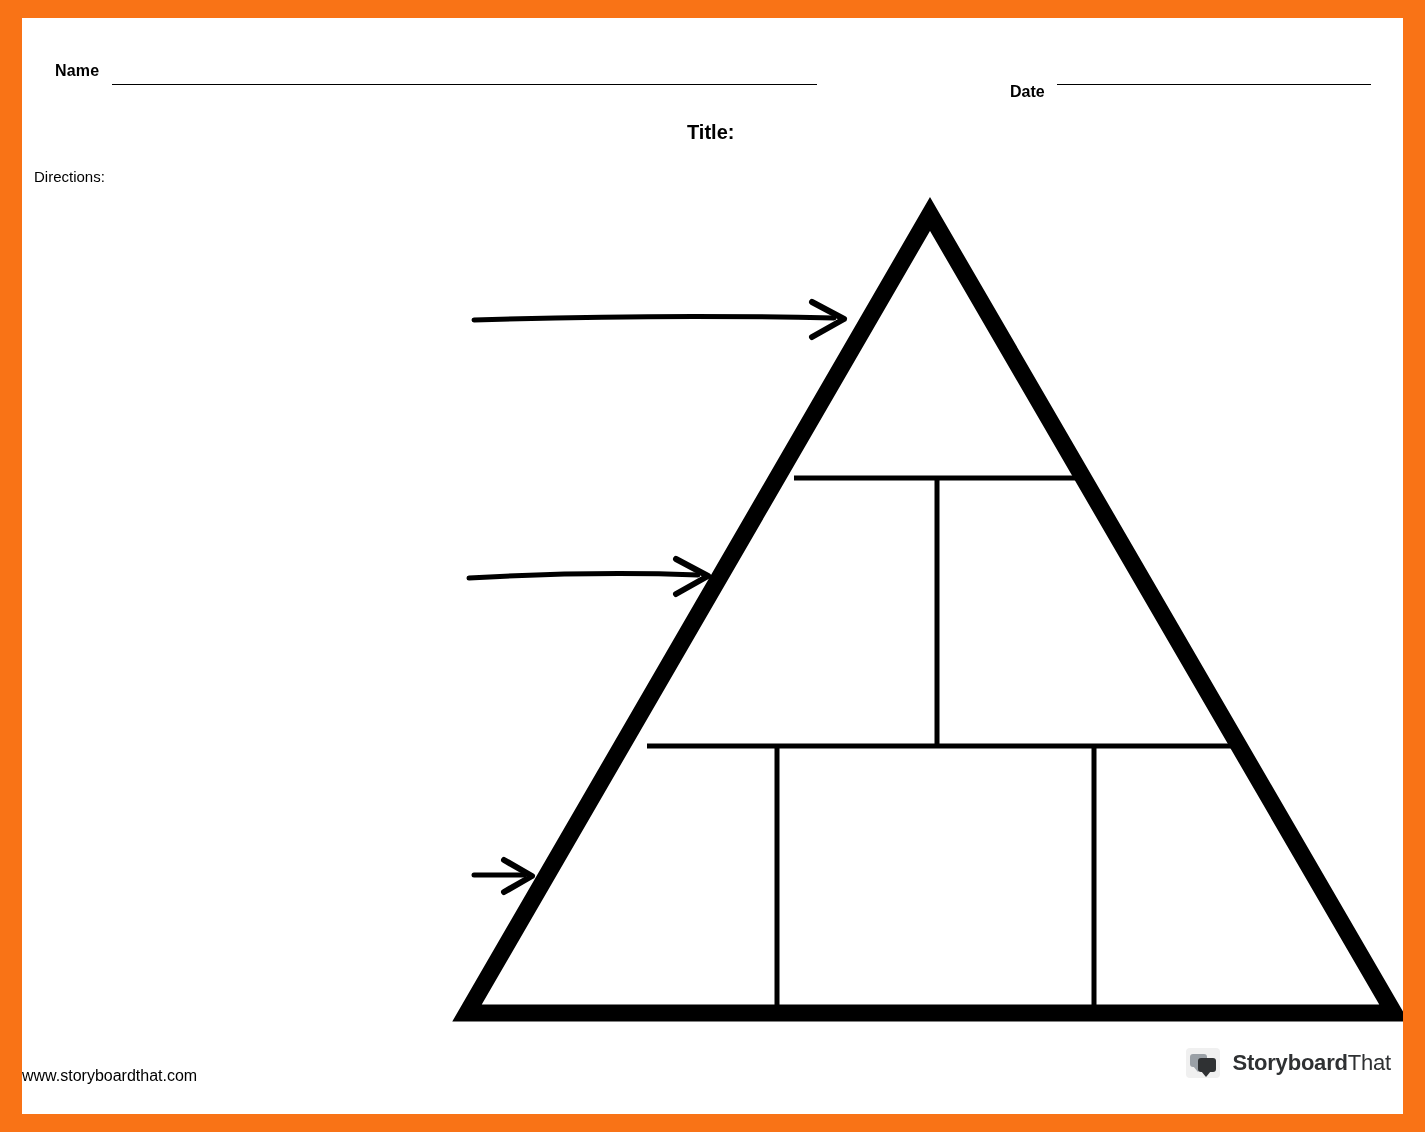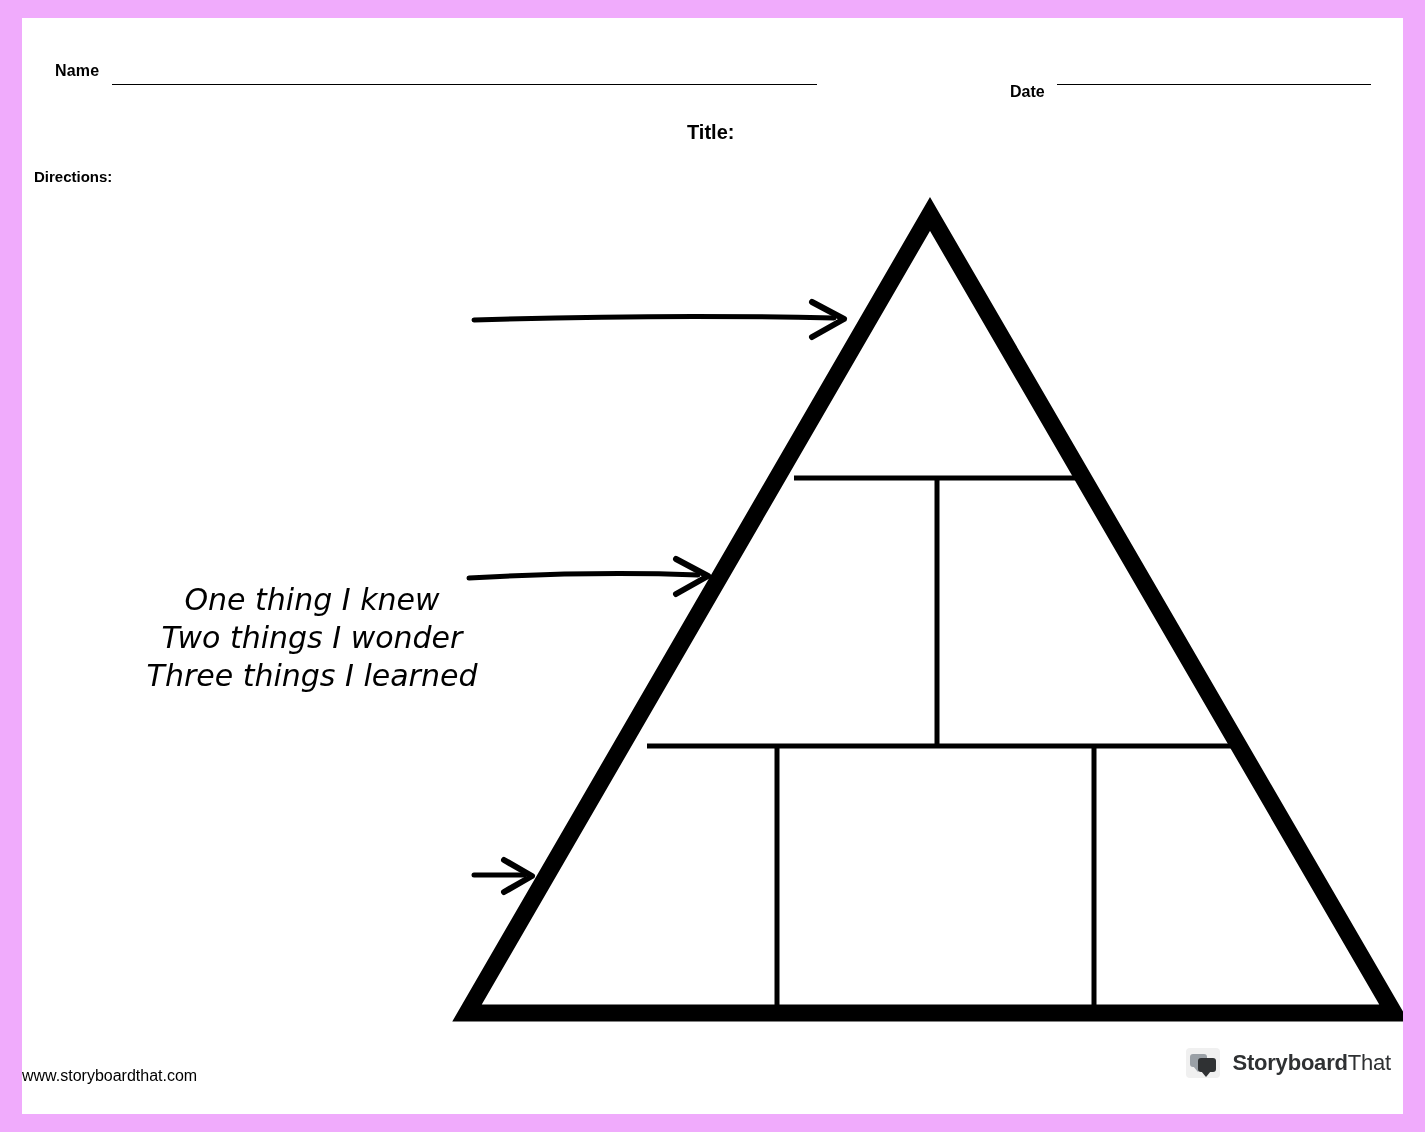--- a/index.html
+++ b/index.html
@@ -11,21 +11,21 @@
     width: 1425px;
     height: 1132px;
     font-family: "Liberation Sans", sans-serif;
     overflow: hidden;
   }
   .page {
     position: absolute;
     left: 0; top: 0;
     width: 1425px;
     height: 1132px;
-    background: #f0abfc;
+    background: #f97316;
     box-sizing: border-box;
   }
   .sheet {
     position: absolute;
     left: 22px;
     top: 18px;
     width: 1381px;
     height: 1096px;
     background: #ffffff;
     box-sizing: border-box;
@@ -73,21 +73,21 @@
     top: 103px;
     font-size: 20px;
     font-weight: bold;
     color: #000;
   }
   .directions-label {
     position: absolute;
     left: 12px;
     top: 150px;
     font-size: 15px;
-    font-weight: bold;
+    font-weight: normal;
     color: #000;
   }
 
   
   .prompt {
     position: absolute;
     left: 110px;
     top: 563px;
     width: 360px;
     text-align: center;
@@ -179,23 +179,20 @@
 
     <div class="name-label">Name</div>
     <div class="name-rule"></div>
 
     <div class="date-label">Date</div>
     <div class="date-rule"></div>
 
     <div class="title-label">Title:</div>
     <div class="directions-label">Directions:</div>
 
-    <div class="prompt">One thing I knew
-Two things I wonder
-Three things I learned</div>
 
     <svg class="diagram" viewBox="0 0 1381 1096">
 
       <g stroke="#000000" stroke-width="5" fill="none">
 
         <line x1="772" y1="460" x2="1062" y2="460"></line>
 
         <line x1="625" y1="728" x2="1210" y2="728"></line>
 
         <line x1="915" y1="460" x2="915" y2="728"></line>

